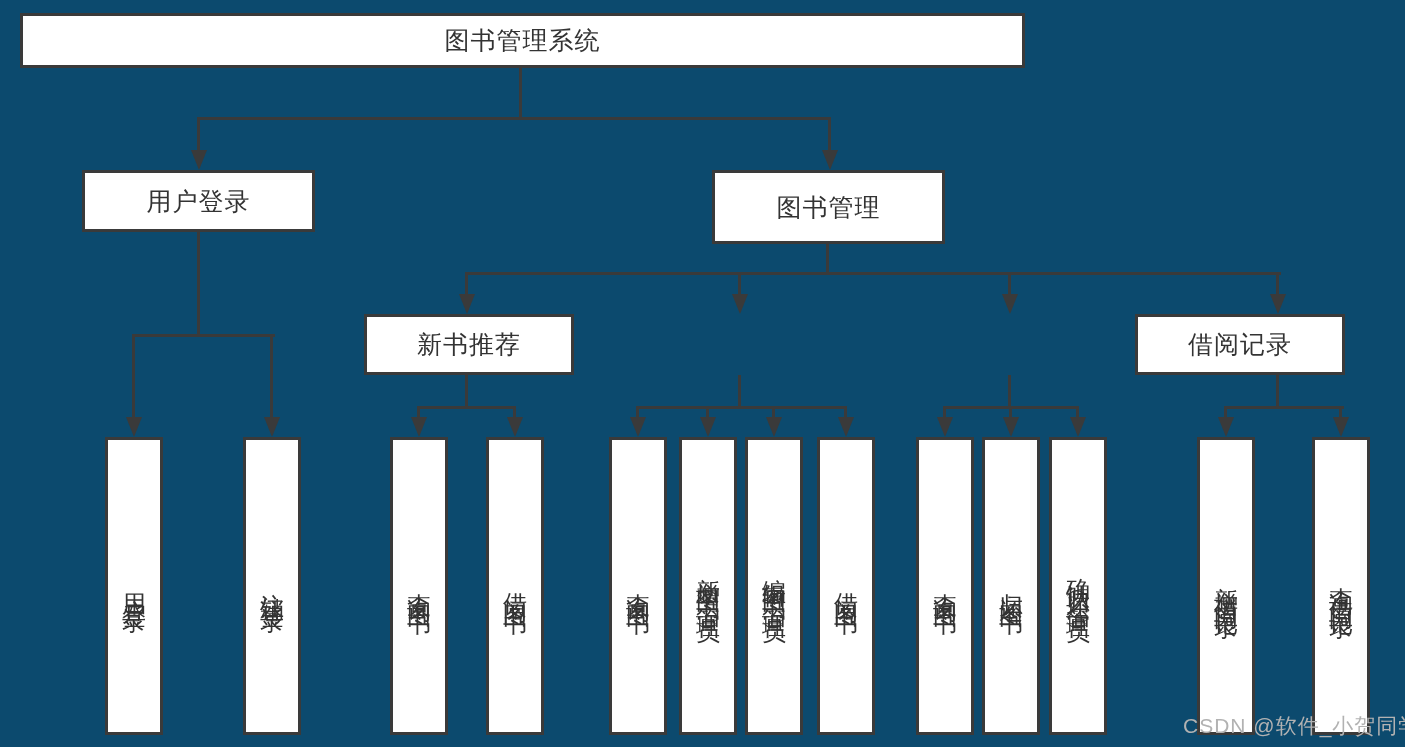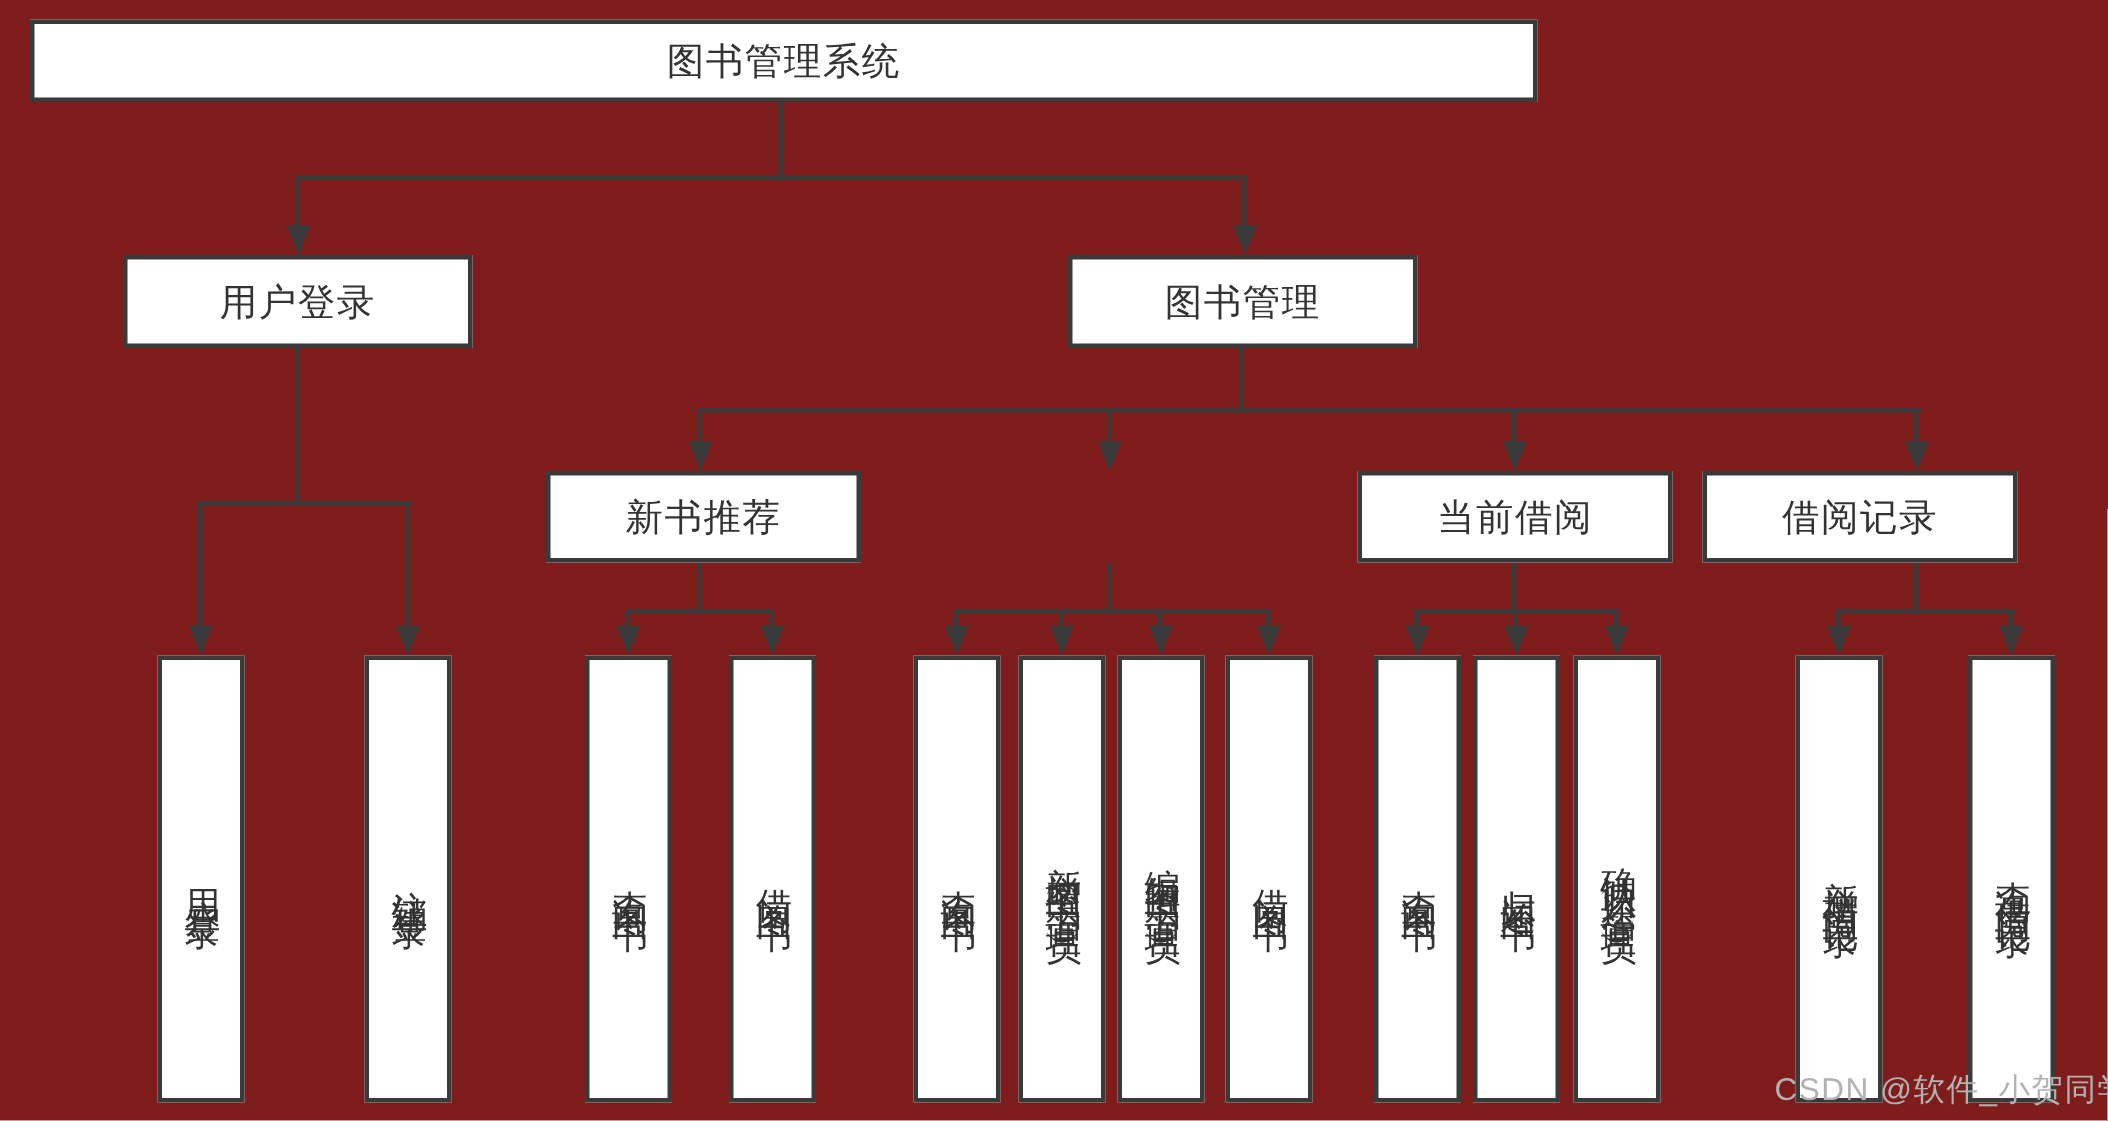--- a/index.html
+++ b/index.html
@@ -2,21 +2,21 @@
 <html><head>
 <meta charset="utf-8">
 <style>
   * { margin: 0; padding: 0; box-sizing: border-box; }
   html, body {
     width: 1405px; height: 747px;
     background: #ffffff;
     overflow: hidden;
     font-family: "Liberation Sans", "DejaVu Sans", sans-serif;
   }
-  .canvas { position: relative; width: 1405px; height: 747px; background: #7f1d1d; }
+  .canvas { position: relative; width: 1405px; height: 747px; background: #0c4a6e; }
 
   
   .line { position: absolute; background: #3a3a3a; }
 
   
   .arrow {
     position: absolute; width: 0; height: 0;
     border-left: 8px solid transparent;
     border-right: 8px solid transparent;
     border-top: 20px solid #3a3a3a;
@@ -115,29 +115,26 @@
   <div class="arrow" style="left:1218px; top:417px;"></div>
   <div class="arrow" style="left:1333px; top:417px;"></div>
 
   <div class="box h" style="left:20px; top:13px; width:1005px; height:55px;">
     <span>图书管理系统</span>
   </div>
 
   <div class="box h" style="left:82px; top:170px; width:233px; height:62px;">
     <span>用户登录</span>
   </div>
-  <div class="box h" style="left:712px; top:170px; width:233px; height:62px;">
+  <div class="box h" style="left:712px; top:170px; width:233px; height:74px;">
     <span>图书管理</span>
   </div>
 
   <div class="box h" style="left:364px; top:314px; width:210px; height:61px;">
     <span>新书推荐</span>
-  </div>
-  <div class="box h" style="left:905px; top:314px; width:210px; height:61px;">
-    <span>当前借阅</span>
   </div>
   <div class="box h" style="left:1135px; top:314px; width:210px; height:61px;">
     <span>借阅记录</span>
   </div>
 
   <div class="box v" style="left:105px; top:437px; width:58px; height:298px;">
     <span>用户登录</span>
   </div>
   <div class="box v" style="left:243px; top:437px; width:58px; height:298px;">
     <span>注销登录</span>

